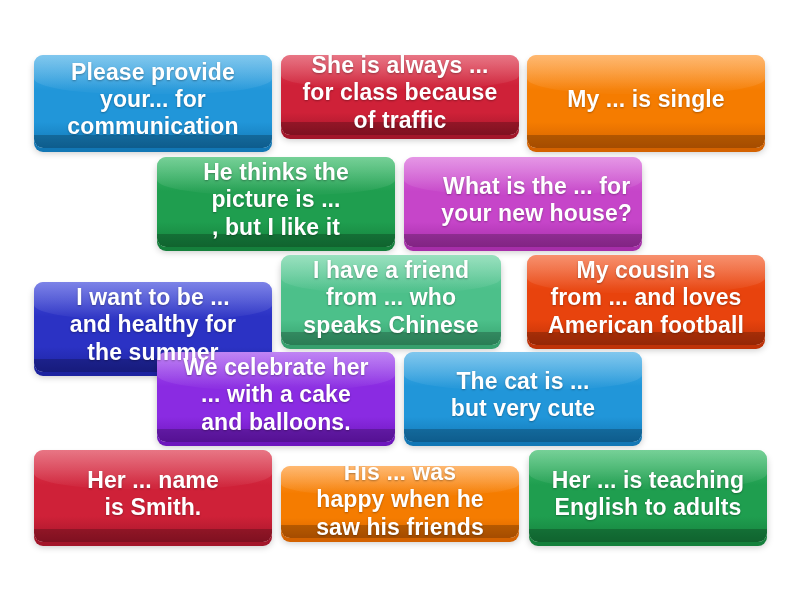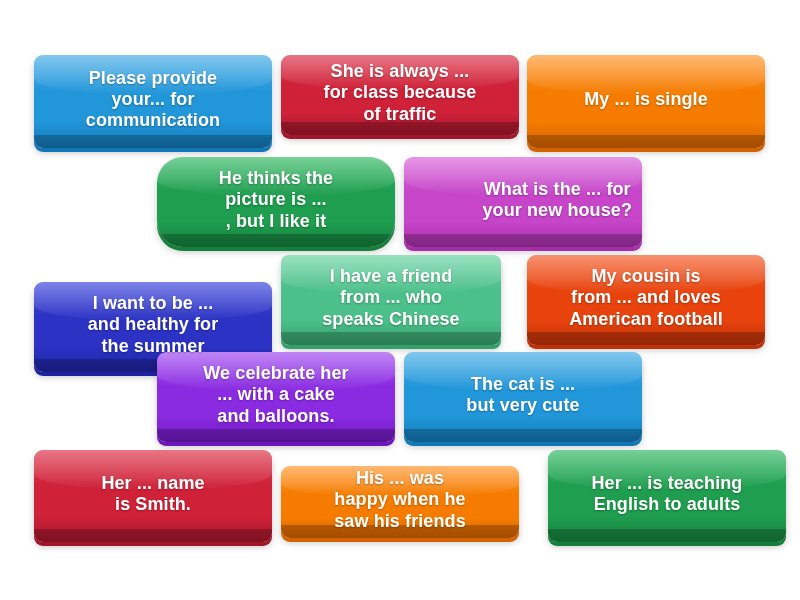--- a/index.html
+++ b/index.html
@@ -26,21 +26,21 @@
     position: absolute;
     box-sizing: border-box;
     border-radius: 9px;
     display: flex;
     align-items: center;
     justify-content: center;
     text-align: center;
     padding: 6px 10px 10px 10px;
     color: #ffffff;
     font-weight: bold;
-    font-size: 18px;
+    font-size: 23px;
     line-height: 1.18;
     letter-spacing: 0.1px;
     text-shadow: 0 1px 2px rgba(0,0,0,0.30);
     cursor: pointer;
     user-select: none;
     overflow: hidden;
   }
 
   
   .tile::before {
@@ -78,35 +78,35 @@
 communication</span>
     </div>
     <div class="tile" style="left: 281px; top: 55px; width: 238px; height: 80px; background: linear-gradient(rgb(224, 70, 90) 0%, rgb(207, 33, 56) 38%, rgb(207, 33, 56) 72%, rgb(163, 22, 42) 100%); box-shadow: rgb(163, 22, 42) 0px 4px 0px, rgba(0, 0, 0, 0.22) 0px 5px 7px;">
       <span class="tile-text">She is always ...
 for class because
 of traffic</span>
     </div>
     <div class="tile" style="left: 527px; top: 55px; width: 238px; height: 93px; background: linear-gradient(rgb(255, 160, 64) 0%, rgb(245, 124, 0) 38%, rgb(245, 124, 0) 72%, rgb(212, 98, 0) 100%); box-shadow: rgb(212, 98, 0) 0px 4px 0px, rgba(0, 0, 0, 0.22) 0px 5px 7px;">
       <span class="tile-text">My ... is single</span>
     </div>
-    <div class="tile" style="left: 157px; top: 157px; width: 238px; height: 90px; background: linear-gradient(rgb(70, 192, 115) 0%, rgb(31, 158, 79) 38%, rgb(31, 158, 79) 72%, rgb(21, 128, 60) 100%); box-shadow: rgb(21, 128, 60) 0px 4px 0px, rgba(0, 0, 0, 0.22) 0px 5px 7px; border-radius: 26px;">
+    <div class="tile" style="left: 157px; top: 157px; width: 238px; height: 90px; background: linear-gradient(rgb(70, 192, 115) 0%, rgb(31, 158, 79) 38%, rgb(31, 158, 79) 72%, rgb(21, 128, 60) 100%); box-shadow: rgb(21, 128, 60) 0px 4px 0px, rgba(0, 0, 0, 0.22) 0px 5px 7px;">
       <span class="tile-text">He thinks the
 picture is ...
 , but I like it</span>
     </div>
     <div class="tile" style="left: 404px; top: 157px; width: 238px; height: 90px; background: linear-gradient(rgb(220, 114, 221) 0%, rgb(198, 69, 201) 38%, rgb(198, 69, 201) 72%, rgb(166, 46, 169) 100%); box-shadow: rgb(166, 46, 169) 0px 4px 0px, rgba(0, 0, 0, 0.22) 0px 5px 7px; justify-content: flex-end;">
       <span class="tile-text">What is the ... for
 your new house?</span>
     </div>
     <div class="tile" style="left: 34px; top: 255px; width: 238px; height: 90px; background: linear-gradient(rgb(79, 88, 223) 0%, rgb(43, 50, 196) 38%, rgb(43, 50, 196) 72%, rgb(29, 35, 160) 100%); box-shadow: rgb(29, 35, 160) 0px 4px 0px, rgba(0, 0, 0, 0.22) 0px 5px 7px; margin-top: 27px;">
       <span class="tile-text">I want to be ...
 and healthy for
 the summer</span>
     </div>
-    <div class="tile" style="left: 281px; top: 255px; width: 220px; height: 90px; background: linear-gradient(rgb(118, 214, 169) 0%, rgb(76, 192, 138) 38%, rgb(76, 192, 138) 72%, rgb(54, 160, 109) 100%); box-shadow: rgb(54, 160, 109) 0px 4px 0px, rgba(0, 0, 0, 0.22) 0px 5px 7px; border-radius: 8px;">
+    <div class="tile" style="left: 281px; top: 255px; width: 220px; height: 90px; background: linear-gradient(rgb(118, 214, 169) 0%, rgb(76, 192, 138) 38%, rgb(76, 192, 138) 72%, rgb(54, 160, 109) 100%); box-shadow: rgb(54, 160, 109) 0px 4px 0px, rgba(0, 0, 0, 0.22) 0px 5px 7px;">
       <span class="tile-text">I have a friend
 from ... who
 speaks Chinese</span>
     </div>
     <div class="tile" style="left: 527px; top: 255px; width: 238px; height: 90px; background: linear-gradient(rgb(244, 106, 60) 0%, rgb(232, 67, 13) 38%, rgb(232, 67, 13) 72%, rgb(191, 50, 8) 100%); box-shadow: rgb(191, 50, 8) 0px 4px 0px, rgba(0, 0, 0, 0.22) 0px 5px 7px;">
       <span class="tile-text">My cousin is
 from ... and loves
 American football</span>
     </div>
     <div class="tile" style="left: 157px; top: 352px; width: 238px; height: 90px; background: linear-gradient(rgb(169, 90, 240) 0%, rgb(138, 43, 226) 38%, rgb(138, 43, 226) 72%, rgb(109, 22, 189) 100%); box-shadow: rgb(109, 22, 189) 0px 4px 0px, rgba(0, 0, 0, 0.22) 0px 5px 7px;">
@@ -120,17 +120,17 @@
     </div>
     <div class="tile" style="left: 34px; top: 450px; width: 238px; height: 92px; background: linear-gradient(rgb(224, 70, 90) 0%, rgb(207, 33, 56) 38%, rgb(207, 33, 56) 72%, rgb(163, 22, 42) 100%); box-shadow: rgb(163, 22, 42) 0px 4px 0px, rgba(0, 0, 0, 0.22) 0px 5px 7px;">
       <span class="tile-text">Her ... name
 is Smith.</span>
     </div>
     <div class="tile" style="left: 281px; top: 466px; width: 238px; height: 72px; background: linear-gradient(rgb(255, 160, 64) 0%, rgb(245, 124, 0) 38%, rgb(245, 124, 0) 72%, rgb(212, 98, 0) 100%); box-shadow: rgb(212, 98, 0) 0px 4px 0px, rgba(0, 0, 0, 0.22) 0px 5px 7px;">
       <span class="tile-text">His ... was
 happy when he
 saw his friends</span>
     </div>
-    <div class="tile" style="left: 548px; top: 450px; width: 238px; height: 92px; background: linear-gradient(rgb(70, 192, 115) 0%, rgb(31, 158, 79) 38%, rgb(31, 158, 79) 72%, rgb(21, 128, 60) 100%); box-shadow: rgb(21, 128, 60) 0px 4px 0px, rgba(0, 0, 0, 0.22) 0px 5px 7px;">
+    <div class="tile" style="left: 529px; top: 450px; width: 238px; height: 92px; background: linear-gradient(rgb(70, 192, 115) 0%, rgb(31, 158, 79) 38%, rgb(31, 158, 79) 72%, rgb(21, 128, 60) 100%); box-shadow: rgb(21, 128, 60) 0px 4px 0px, rgba(0, 0, 0, 0.22) 0px 5px 7px;">
       <span class="tile-text">Her ... is teaching
 English to adults</span>
     </div>
   </div>
 
 </body></html>

